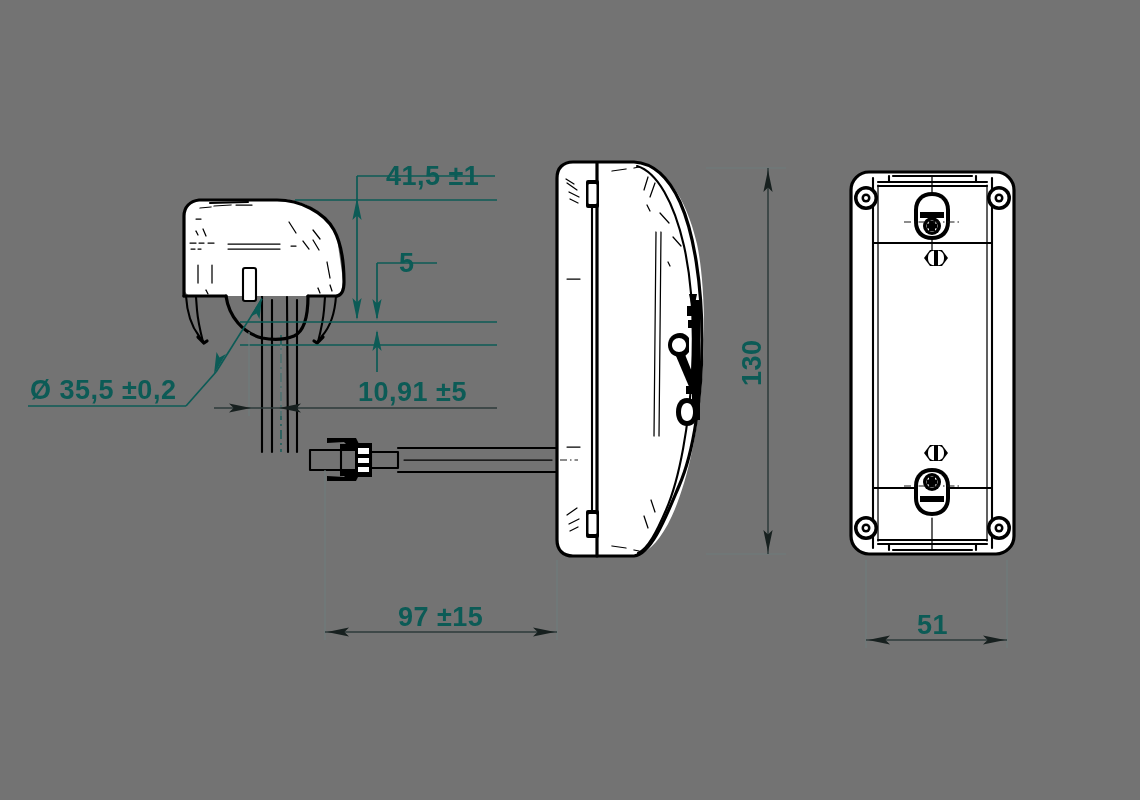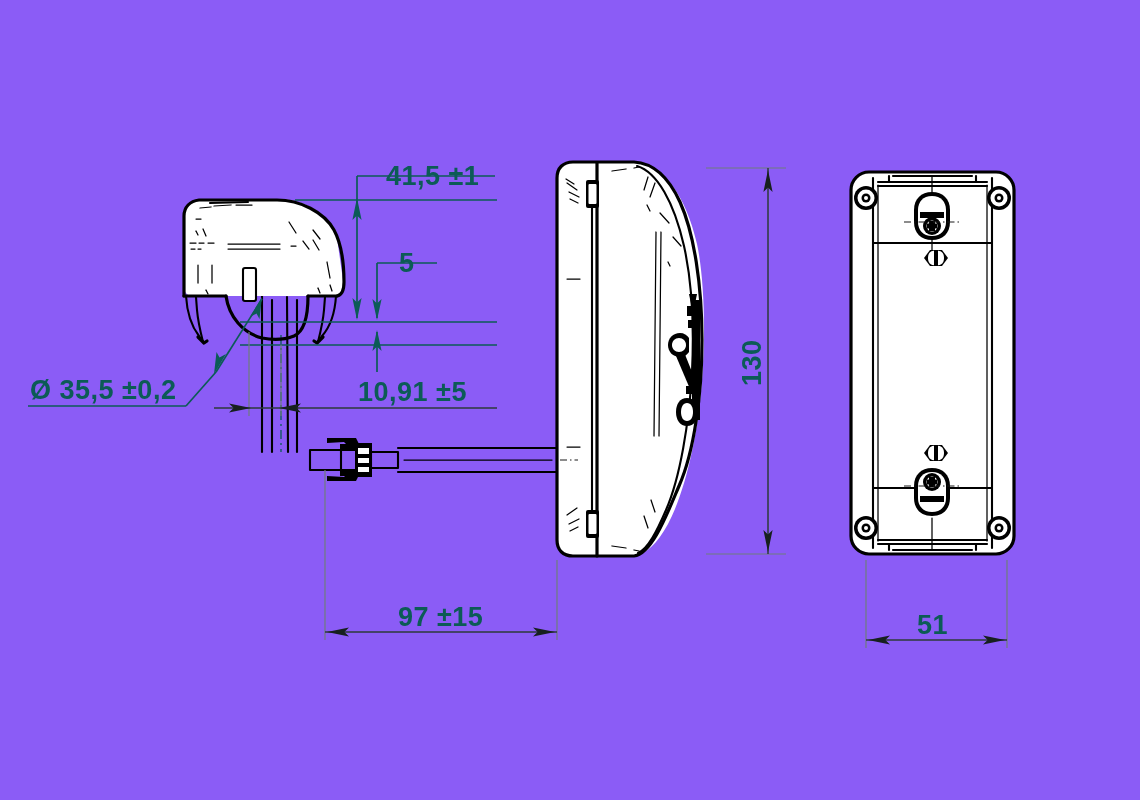--- a/index.html
+++ b/index.html
@@ -8,21 +8,21 @@
     padding: 0;
     background: #ffffff;
   }
   body {
     font-family: "Liberation Sans", sans-serif;
   }
   #drawing-sheet {
     position: relative;
     width: 1140px;
     height: 800px;
-    background: #8b5cf6;
+    background: #737373;
     overflow: hidden;
   }
   #drawing-svg {
     position: absolute;
     left: 0;
     top: 0;
     width: 1140px;
     height: 800px;
     display: block;
   }

